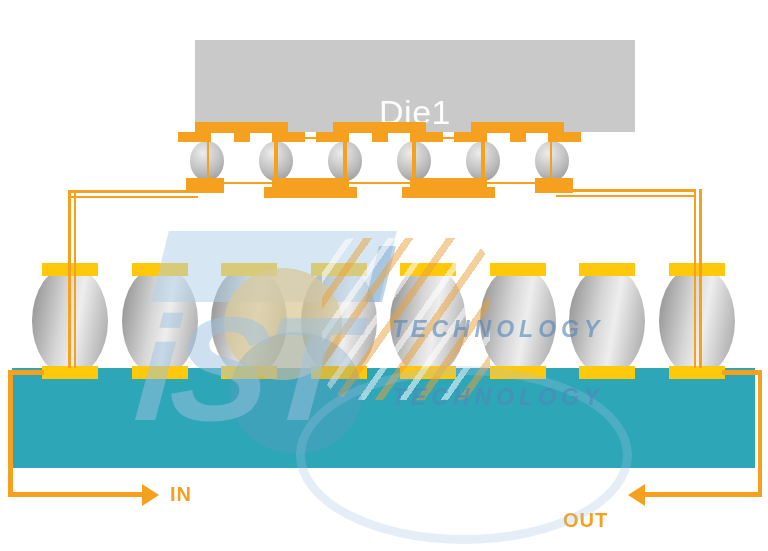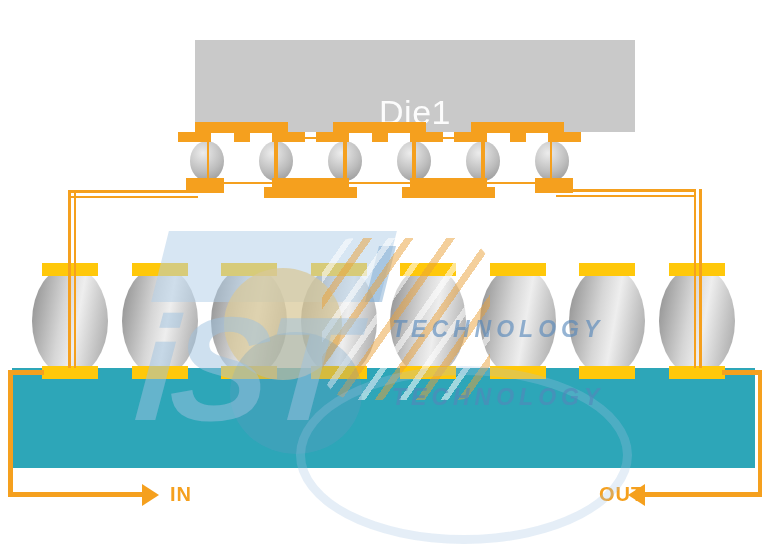--- a/index.html
+++ b/index.html
@@ -127,21 +127,21 @@
   <div class="tfill" style="left:8px;top:370px;width:36px;height:4.5px"></div>
   <div class="tfill" style="left:8px;top:370px;width:4.5px;height:126px"></div>
   <div class="tfill" style="left:8px;top:492px;width:134px;height:4.5px"></div>
   <div class="arrow-right" style="left:142px;top:484px;"></div>
   <div class="io-label" style="left:170px;top:483px;">IN</div>
 
   <div class="tfill" style="left:722px;top:370px;width:40px;height:4.5px"></div>
   <div class="tfill" style="left:757.5px;top:370px;width:4.5px;height:127px"></div>
   <div class="tfill" style="left:645px;top:492px;width:117px;height:4.5px"></div>
   <div class="arrow-left" style="left:628px;top:484px;"></div>
-  <div class="io-label" style="left:563px;top:483px;margin-left:36px;">OUT</div>
+  <div class="io-label" style="left:563px;top:509px;">OUT</div>
 
   <div class="wm wm-slab"></div>
   <div class="wm wm-hook"></div>
   <div class="wm wm-sun"></div>
   <div class="wm wm-stripes"></div>
   <div class="wm wm-disc"></div>
   <div class="wm wm-ring"></div>
   <div class="wm wm-logo">iST</div>
   <div class="wm-line" style="top:316px;">TECHNOLOGY</div>
   <div class="wm-line" style="top:384px;">TECHNOLOGY</div>

